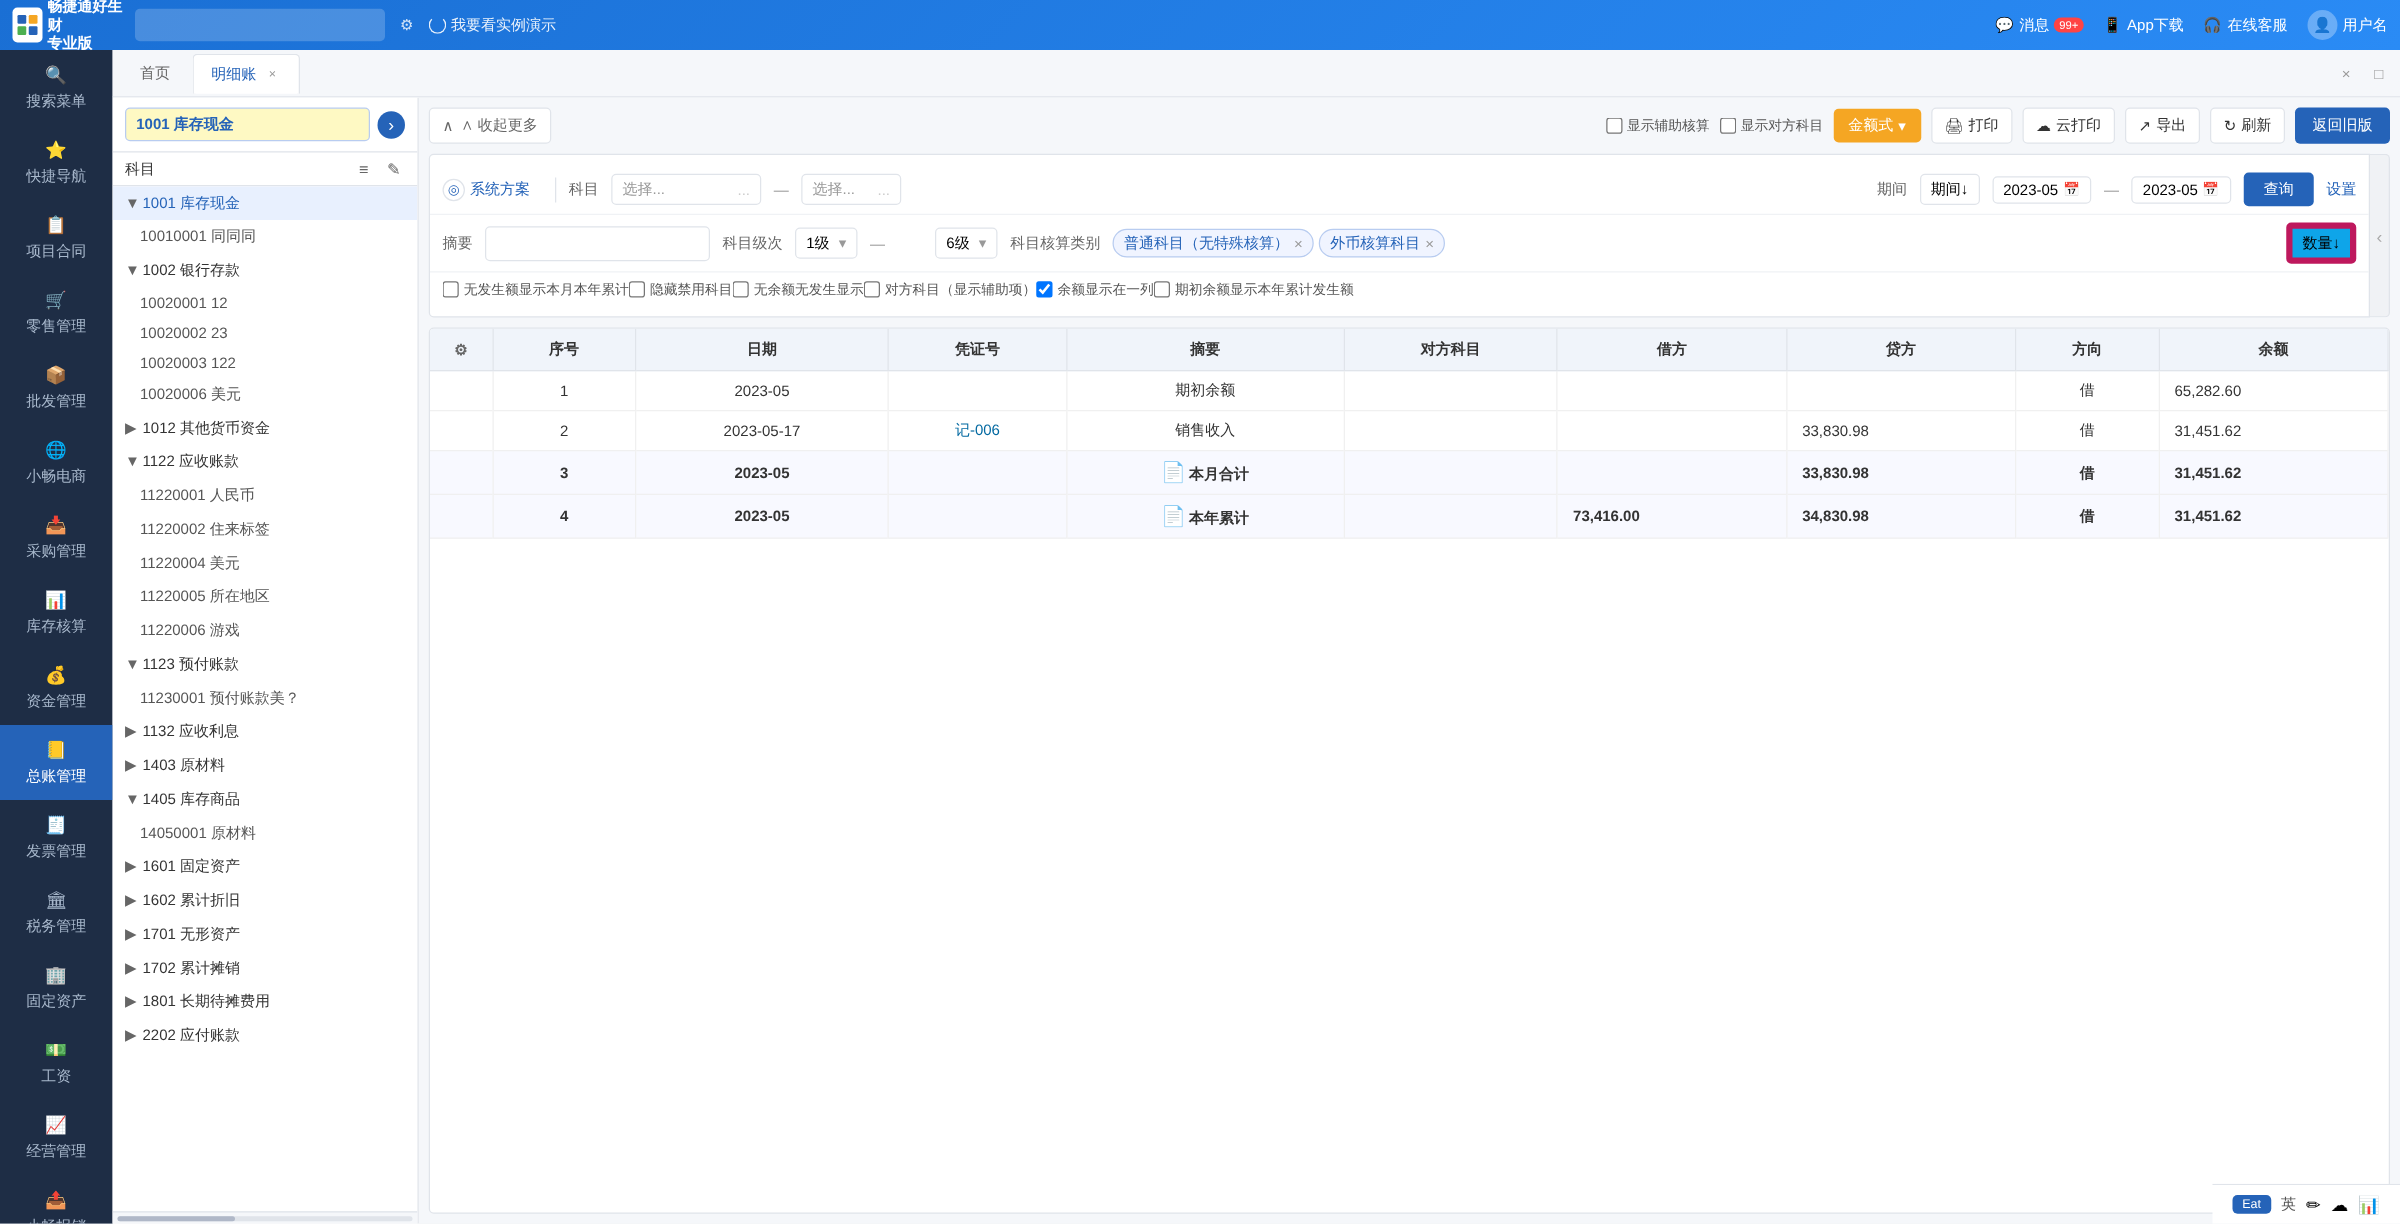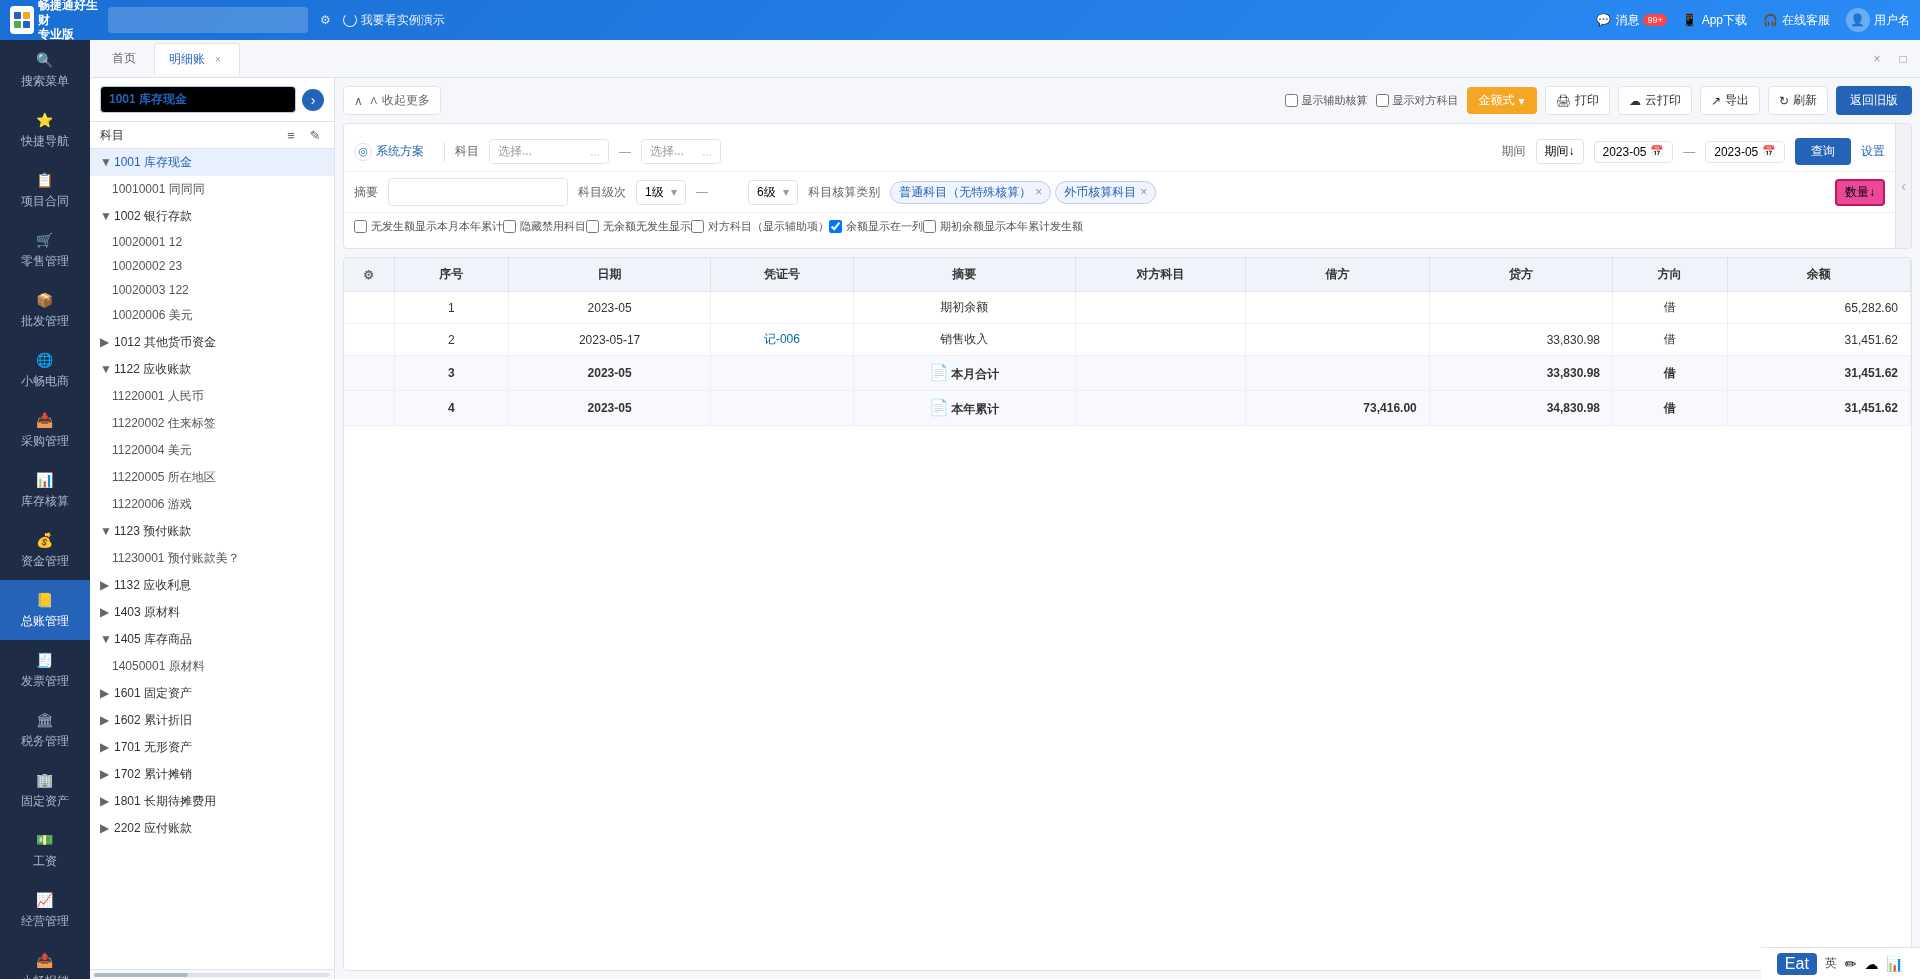--- a/index.html
+++ b/index.html
@@ -47,21 +47,21 @@
     .tab-close { width: 14px; height: 14px; border-radius: 50%; display: flex; align-items: center; justify-content: center; font-size: 10px; color: #999; }
     .tab-bar-actions { margin-left: auto; display: flex; align-items: center; gap: 8px; }
     .tab-bar-btn { width: 18px; height: 18px; display: flex; align-items: center; justify-content: center; cursor: pointer; color: #999; }
 
     
     .page-content { flex: 1; display: flex; overflow: hidden; background: #f5f7fa; }
 
     
     .account-panel { width: 245px; background: #fff; border-right: 1px solid #e0e4ea; display: flex; flex-direction: column; overflow: hidden; }
     .account-header { display: flex; align-items: center; padding: 8px 10px; border-bottom: 1px solid #e0e4ea; gap: 6px; }
-    .account-header-title { flex: 1; display: flex; align-items: flex-start; background: #000000; border: 1px solid #b8ccf0; border-radius: 4px; padding: 4px 8px; font-size: 12px; color: #2563b8; font-weight: bold; }
+    .account-header-title { flex: 1; display: flex; align-items: flex-start; background: #fef9c3; border: 1px solid #b8ccf0; border-radius: 4px; padding: 4px 8px; font-size: 12px; color: #2563b8; font-weight: bold; }
     .account-header-arrow { color: #2563b8; font-size: 14px; cursor: pointer; width: 22px; height: 22px; background: #2563b8; border-radius: 50%; display: flex; align-items: center; justify-content: center; color: #fff; }
     .account-toolbar { display: flex; align-items: center; padding: 4px 10px; border-bottom: 1px solid #e0e4ea; justify-content: space-between; }
     .account-toolbar-label { font-size: 12px; color: #333; }
     .account-toolbar-icons { display: flex; gap: 6px; }
     .account-toolbar-icon { width: 18px; height: 18px; display: flex; align-items: center; justify-content: center; cursor: pointer; color: #666; font-size: 13px; }
     .account-tree { flex: 1; overflow-y: auto; overflow-x: hidden; }
     .account-tree::-webkit-scrollbar { width: 4px; }
     .account-tree::-webkit-scrollbar-thumb { background: #ccc; border-radius: 2px; }
     .tree-node { padding: 5px 10px; cursor: pointer; font-size: 12px; color: #333; white-space: nowrap; }
     .tree-node.selected { background: #e8f0fe; color: #2563b8; font-weight: bold; }
@@ -93,21 +93,21 @@
     
     .data-table { background: #fff; border: 1px solid #e0e4ea; border-radius: 4px; overflow: hidden; flex: 1; }
     .table-wrap { overflow: auto; height: 100%; }
     table { width: 100%; border-collapse: collapse; }
     thead tr { background: #f0f4fa; }
     thead th { padding: 8px 12px; text-align: center; font-size: 12px; color: #333; font-weight: 600; border-bottom: 1px solid #e0e4ea; border-right: 1px solid #e0e4ea; white-space: nowrap; }
     thead th:first-child { width: 50px; }
     tbody tr { border-bottom: 1px solid #f0f0f0; }
     tbody tr.bold-row { font-weight: bold; background: #f8f9ff; }
     tbody td { padding: 7px 12px; font-size: 12px; color: #333; border-right: 1px solid #f0f0f0; text-align: center; }
-    tbody td.text-right { text-align: right; }
+    tbody td.text-right { text-align: left; }
     .voucher-link { color: #0369a1; cursor: pointer; text-decoration: none; }
     .settings-icon-cell { display: flex; align-items: center; justify-content: center; cursor: pointer; color: #666; }
     td .file-icon { font-size: 16px; margin-right: 2px; }
   </style>
 </head>
 <body>
 
 <div class="topbar">
   <div class="topbar-logo">
     <div class="logo-icon">
@@ -390,21 +390,21 @@
                   <span class="filter-tag">
                     <span>普通科目（无特殊核算）</span>
                     <span class="tag-close">×</span>
                   </span>
                   <span class="filter-tag">
                     <span>外币核算科目</span>
                     <span class="tag-close">×</span>
                   </span>
                 </div>
               <div style="flex:1;"></div>
-              <div style="border:2px solid #be185d;border-radius:4px;padding:3px 8px;background:#ec4899;cursor:pointer;">
+              <div style="border:5px solid #be185d;border-radius:4px;padding:3px 8px;background:#0ea5e9;cursor:pointer;">
                 <span>数量↓</span>
               </div>
             </div>
 
             <div style="display:flex;align-items:center;padding:6px 10px;flex-wrap:wrap;" id="filter-checkboxes-container">
                 <div class="checkbox-group">
                   <input type="checkbox" id="fcb0" style="">
                   <label for="fcb0">无发生额显示本月本年累计</label>
                 </div>
                 <div class="checkbox-group">
@@ -504,18 +504,18 @@
             </table>
           </div>
         </div>
 
       </div>
     </div>
   </div>
 </div>
 
 <div style="position:fixed;bottom:0;right:0;display:flex;align-items:center;gap:8px;padding:4px 16px;background:#fff;border-top:1px solid #e0e4ea;height:32px;z-index:100;">
-  <div style="background:#2563b8;color:#fff;border-radius:4px;padding:2px 8px;font-size:16px;cursor:pointer;">Eat</div>
+  <div style="background:#2563b8;color:#fff;border-radius:4px;padding:2px 8px;font-size:10px;cursor:pointer;">Eat</div>
   <span style="font-size:12px;color:#555;cursor:pointer;">英</span>
   <span style="font-size:14px;cursor:pointer;">✏</span>
   <span style="font-size:14px;cursor:pointer;">☁</span>
   <span style="font-size:14px;cursor:pointer;">📊</span>
 </div>
 
 </body></html>

